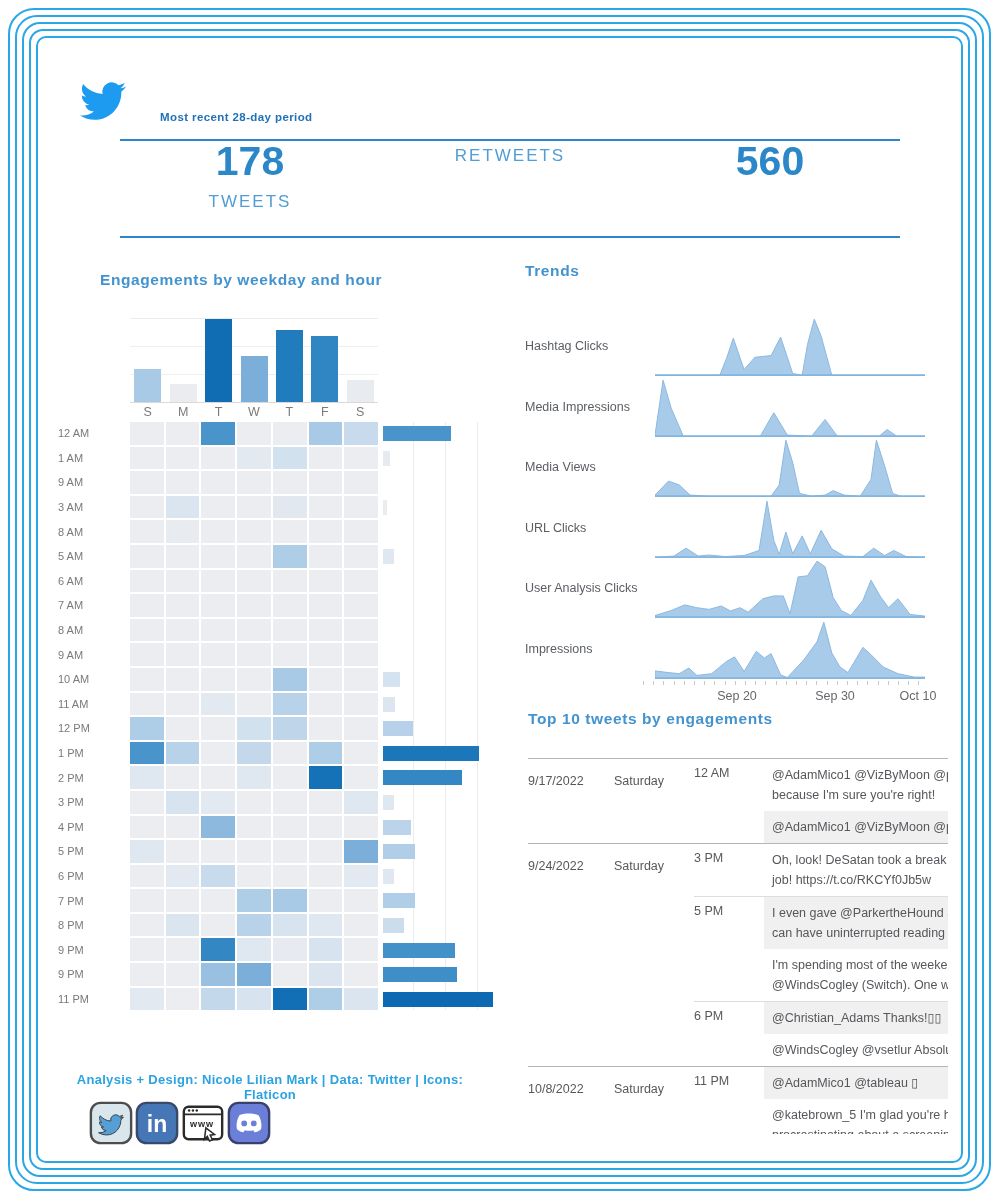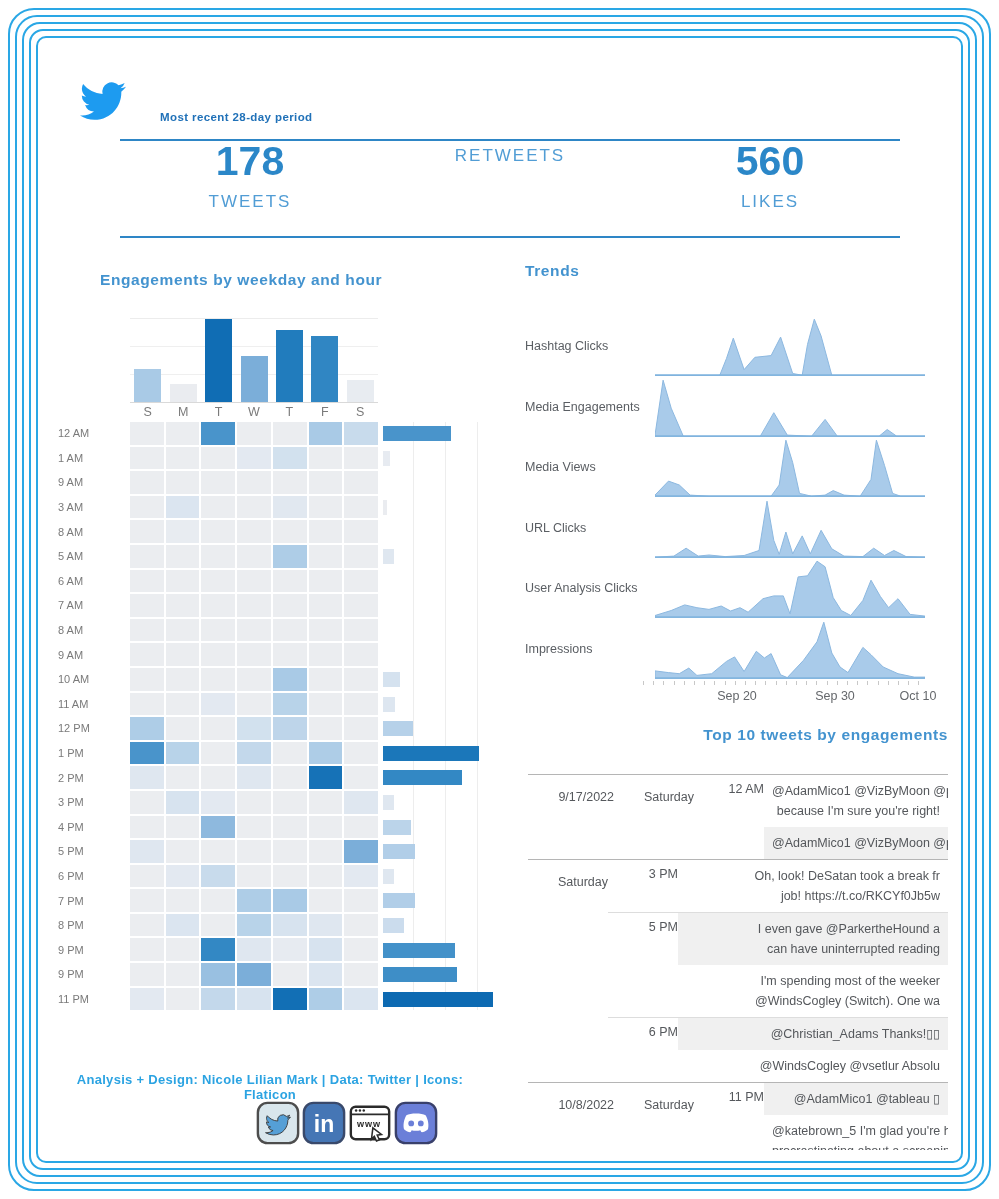--- a/index.html
+++ b/index.html
@@ -37,35 +37,35 @@
   .hbar{position:absolute;left:0;height:15px;}
   .trends{position:absolute;left:525px;top:262px;width:430px;}
   .trend-rows{position:absolute;left:0;top:54px;width:430px;}
   .trend-row{position:relative;height:60.5px;}
   .trend-label{position:absolute;left:0;top:50%;transform:translateY(-50%);
                font-size:12.5px;color:#5a5e63;}
   .trend-svg{position:absolute;left:130px;top:0;}
   .axis-ticks{position:absolute;left:118px;height:4px;width:285px;
               background:repeating-linear-gradient(90deg,#c8c8c8 0 1px,transparent 1px 10.2px);}
   .axis-label{position:absolute;transform:translateX(-50%);font-size:12.5px;color:#65686c;white-space:nowrap;}
-  .tweets{position:absolute;left:528px;top:726px;width:420px;height:424px;overflow:hidden;text-align:right;}
+  .tweets{position:absolute;left:528px;top:710px;width:420px;height:424px;overflow:hidden;}
   .tweets-groups{margin-top:30px;}
   .tgroup{display:flex;border-top:1.5px solid #b5b5b5;}
   .tdate{width:86px;padding-top:15px;font-size:12.5px;color:#55585c;}
   .tday{width:80px;padding-top:15px;font-size:12.5px;color:#55585c;}
   .tentries{flex:1;min-width:0;}
   .tentry{display:flex;}
   .tentry.divided{border-top:1px solid #ddd;}
   .thour{width:70px;flex:none;padding:7px 0;font-size:12.5px;color:#55585c;}
   .ttweet{flex:1;min-width:0;padding:6px 8px;font-size:12.5px;line-height:20px;
           color:#54575b;white-space:pre;overflow:hidden;}
   .ttweet.shaded{background:#f0f0f0;}
   .credit{position:absolute;left:50px;top:1072px;width:440px;text-align:center;
           font-size:13px;font-weight:bold;color:#2ba3e2;letter-spacing:.3px;}
-  .icons{position:absolute;left:88px;top:1100px;width:351px;display:flex;justify-content:flex-end;}
+  .icons{position:absolute;left:88px;top:1100px;width:351px;display:flex;justify-content:flex-start;}
   .icon-link{display:block;width:46px;height:46px;cursor:pointer;}
 </style>
 </head>
 <body>
 
 <div class="canvas">
 
   <div class="frame f1"></div>
   <div class="frame f2"></div>
   <div class="frame f3"></div>
@@ -83,21 +83,20 @@
   <div class="stats">
     <div class="stat">
       <div class="stat-value">178</div>
       <div class="stat-label">TWEETS</div>
     </div>
     <div class="stat">
       <div class="stat-label">RETWEETS</div>
     </div>
     <div class="stat">
       <div class="stat-value">560</div>
-      <div class="stat-label">LIKES</div>
     </div>
   </div>
   <div class="hline" style="left:120px;top:236px;width:780px;"></div>
 
   <div class="abs section-title" style="left:100px;top:271px;">Engagements by weekday and hour</div>
   <div class="plot" id="weekday-chart">
     <div class="gridline-h" style="top:33%;"></div>
     <div class="gridline-h" style="top:66%;"></div>
   <div class="wbar" style="left: 4.2px; height: 33px; background: rgb(169, 202, 230);"></div>
       <div class="wbar" style="left: 39.6px; height: 18px; background: rgb(234, 236, 240);"></div>
@@ -340,21 +339,21 @@
     <div class="section-title">Trends</div>
     <div class="trend-rows" id="trend-rows">
         <div class="trend-row">
           <span class="trend-label">Hashtag Clicks</span>
           <div class="trend-svg"><svg width="270" height="60" viewBox="0 0 270 60">
               <polygon points="0,59.2 0.0,59.2 64.8,59.2 71.5,42.4 78.3,22.2 89.1,53.6 99.9,41.3 116.1,39.6 125.6,21.1 137.7,57.5 147.2,59.2 152.5,28.4 159.3,3.2 166.1,20.0 176.8,59.2 270.0,59.2 270,59.2" fill="#a9cbea" stroke="#8cb8e0" stroke-width="1" stroke-linejoin="round"></polygon>
               <line x1="0" y1="59.2" x2="270" y2="59.2" stroke="#79afdc" stroke-width="1.2"></line>
             </svg></div>
         </div>
         <div class="trend-row">
-          <span class="trend-label">Media Engagements</span>
+          <span class="trend-label">Media Impressions</span>
           <div class="trend-svg"><svg width="270" height="60" viewBox="0 0 270 60">
               <polygon points="0,59.2 0.0,58.1 8.1,3.2 16.2,31.2 28.3,59.2 105.3,59.2 118.8,35.7 132.3,58.1 156.6,59.2 170.1,42.4 182.3,59.2 224.1,59.2 232.2,52.5 241.7,59.2 270.0,59.2 270,59.2" fill="#a9cbea" stroke="#8cb8e0" stroke-width="1" stroke-linejoin="round"></polygon>
               <line x1="0" y1="59.2" x2="270" y2="59.2" stroke="#79afdc" stroke-width="1.2"></line>
             </svg></div>
         </div>
         <div class="trend-row">
           <span class="trend-label">Media Views</span>
           <div class="trend-svg"><svg width="270" height="60" viewBox="0 0 270 60">
               <polygon points="0,59.2 0.0,58.1 13.5,44.1 24.3,48.0 35.1,58.1 54.0,59.2 116.1,59.2 124.2,48.0 130.9,3.2 137.7,25.6 144.5,56.4 156.6,59.2 170.1,58.1 178.2,53.6 189.0,58.1 205.2,59.2 216.0,42.4 221.4,3.2 229.5,28.4 237.6,56.4 245.7,59.2 270.0,59.2 270,59.2" fill="#a9cbea" stroke="#8cb8e0" stroke-width="1" stroke-linejoin="round"></polygon>
               <line x1="0" y1="59.2" x2="270" y2="59.2" stroke="#79afdc" stroke-width="1.2"></line>
@@ -402,20 +401,21 @@
               <div class="ttweet">@AdamMico1 @VizByMoon @pr
 because I'm sure you're right!</div>
             </div>
             <div class="tentry">
               <div class="thour"></div>
               <div class="ttweet shaded">@AdamMico1 @VizByMoon @pr</div>
             </div>
           </div>
         </div>
         <div class="tgroup">
+          <div class="tdate">9/24/2022</div>
           <div class="tday">Saturday</div>
           <div class="tentries">
             <div class="tentry">
               <div class="thour">3 PM</div>
               <div class="ttweet">Oh, look! DeSatan took a break fr
 job! https://t.co/RKCYf0Jb5w</div>
             </div>
             <div class="tentry divided">
               <div class="thour">5 PM</div>
               <div class="ttweet shaded">I even gave @ParkertheHound a

